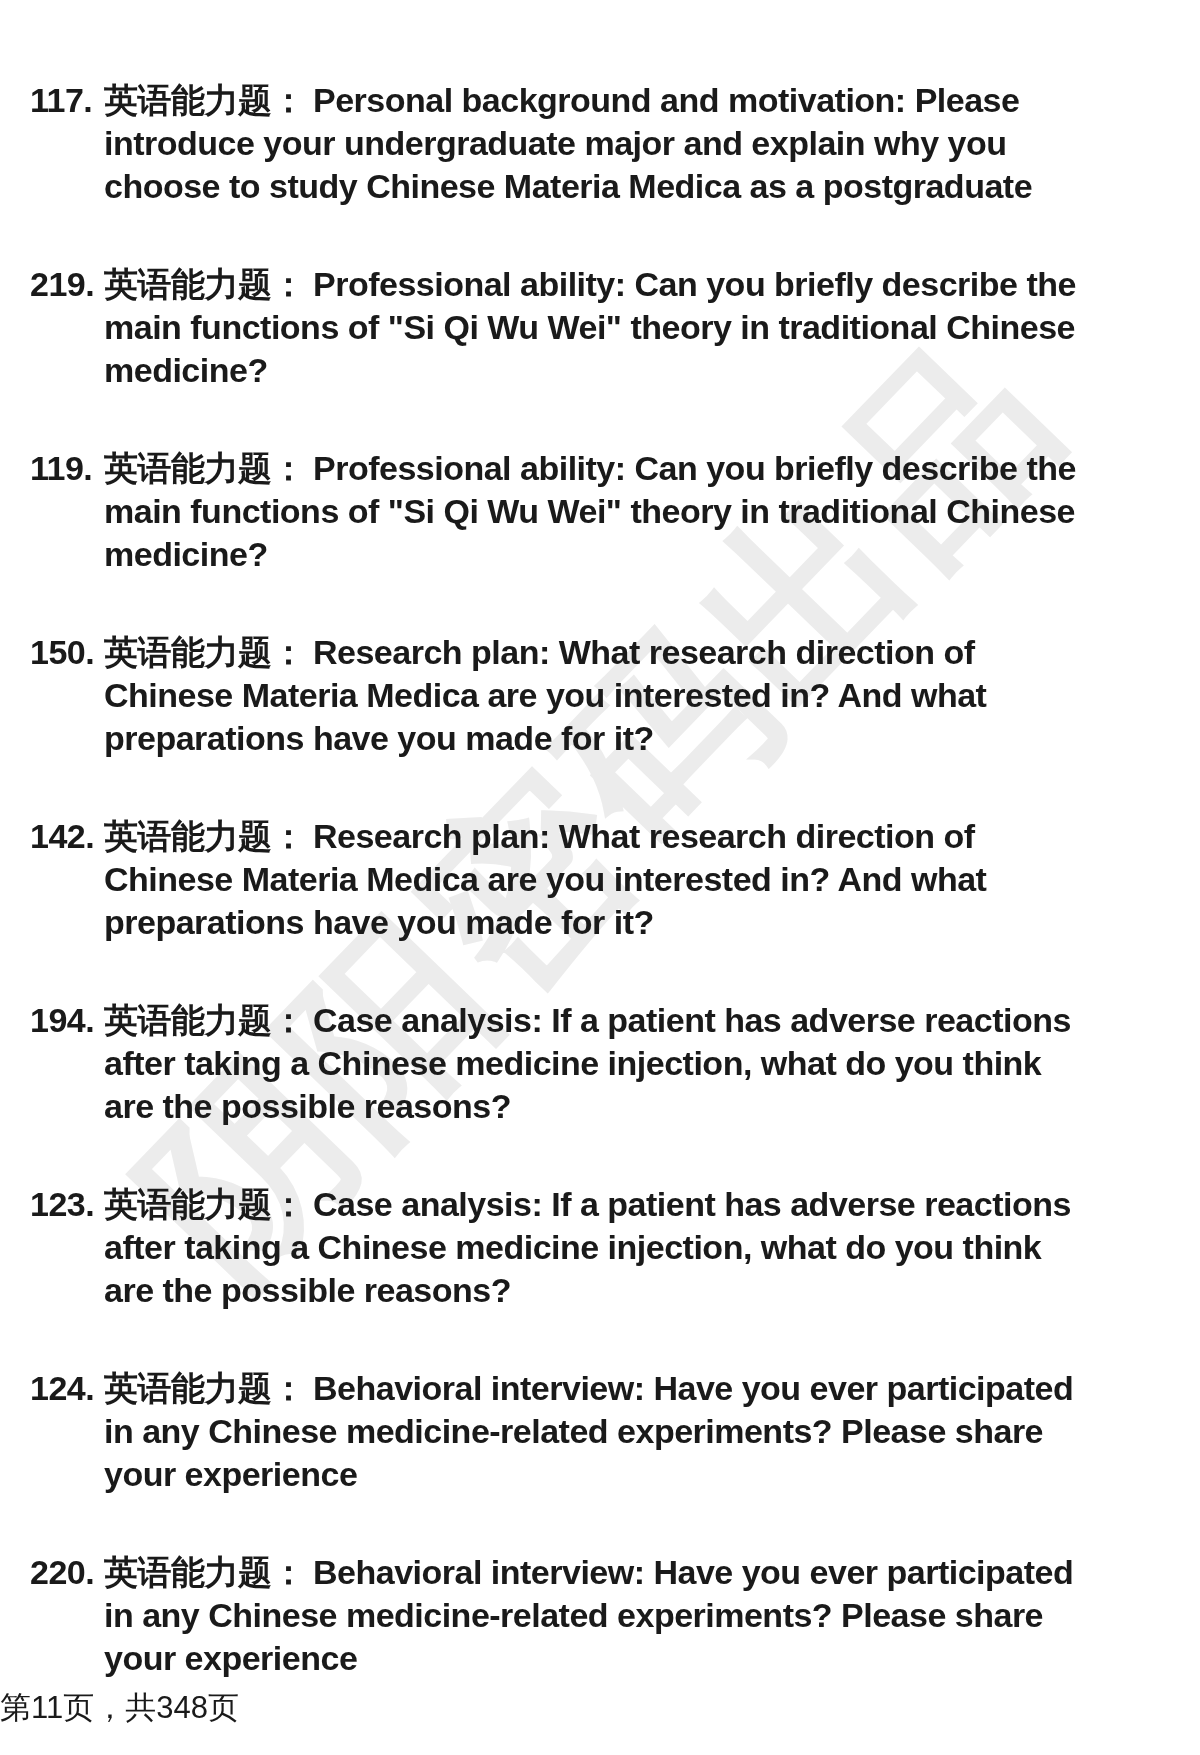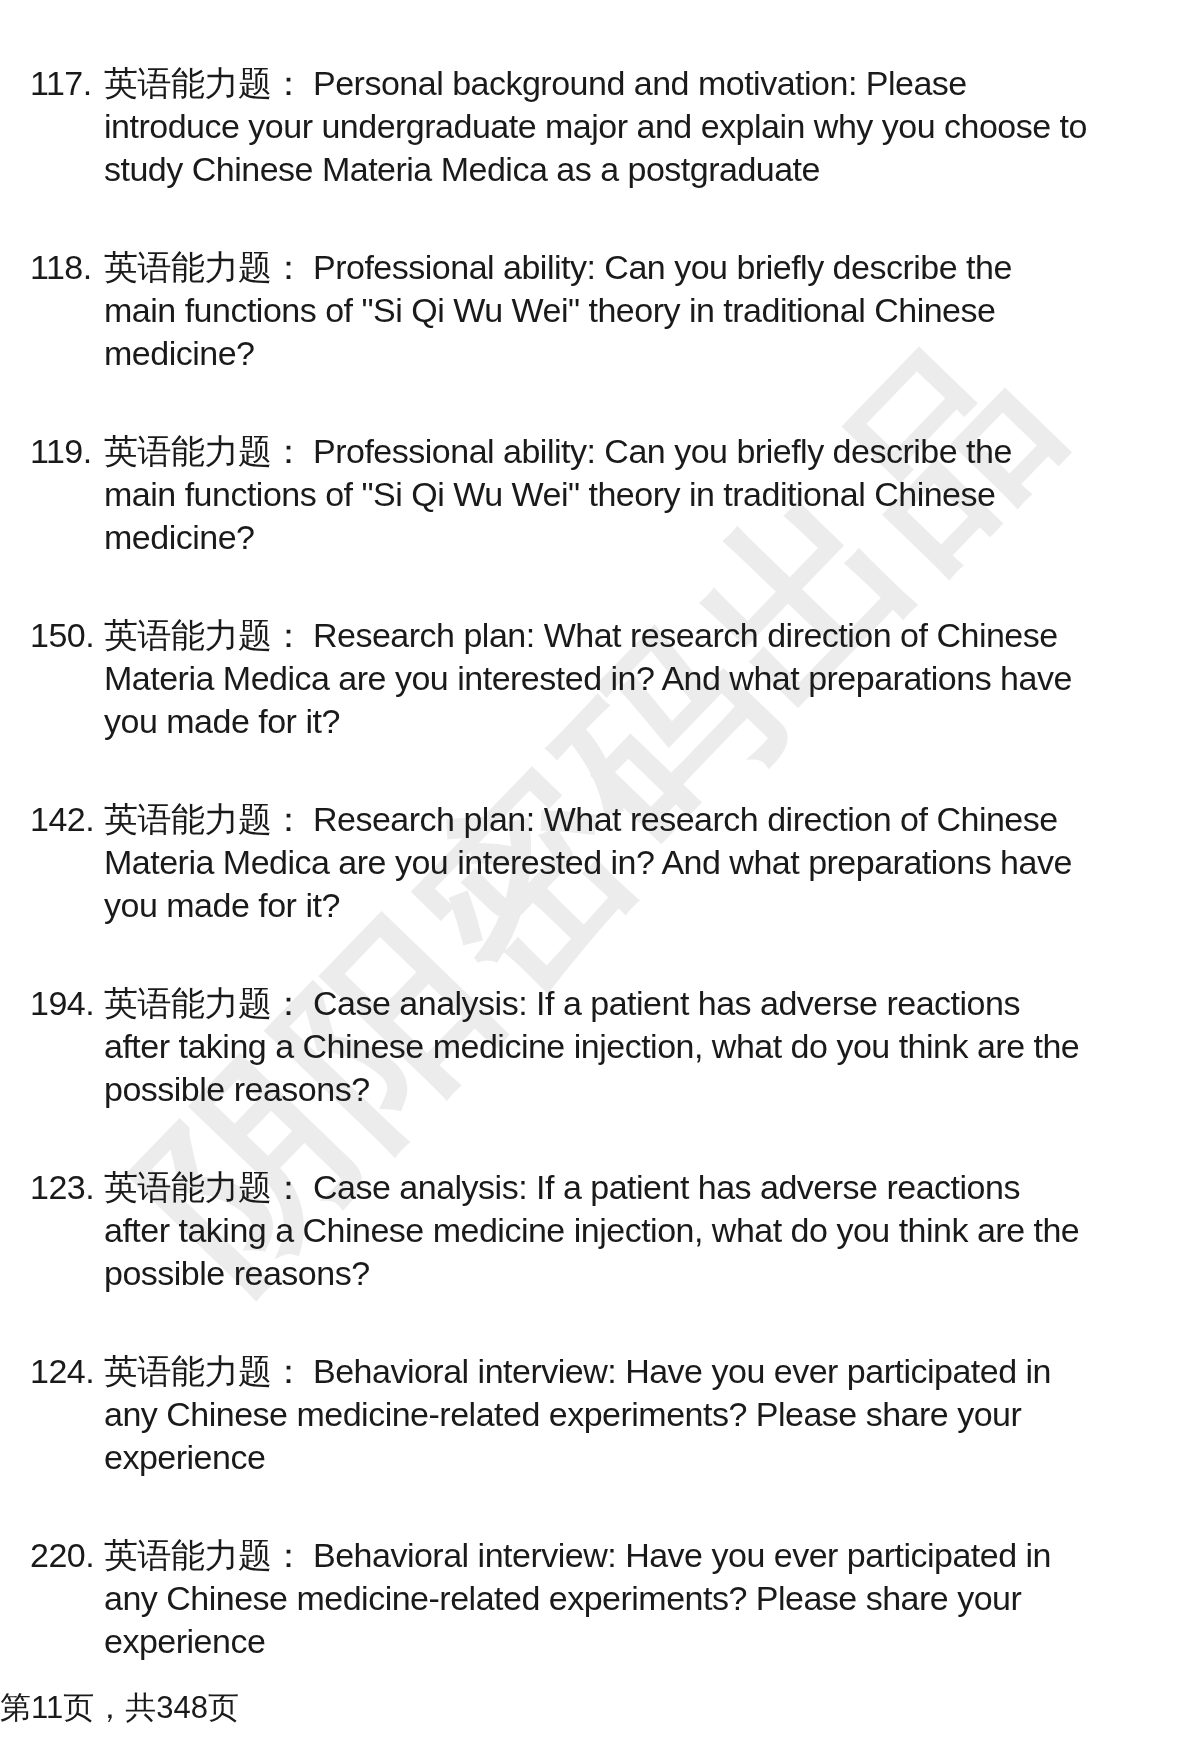--- a/index.html
+++ b/index.html
@@ -27,21 +27,22 @@
     font-weight: bold;
     letter-spacing: 0.03em;
     white-space: nowrap;
     color: #ececec;
     z-index: 0;
     user-select: none;
   }
   .content {
     position: relative;
     z-index: 1;
-    padding-top: 62px;
+    padding-top: 79px;
+    font-weight: bold;
   }
   .q-row {
     position: relative;
     margin: 0 0 55px 0;
     min-height: 43px;
   }
   .q-num {
     position: absolute;
     left: 30px;
     top: 0;
@@ -81,21 +82,21 @@
   <div class="watermark" style="color: rgb(236, 236, 236);">阴阳密码出品</div>
 
   <div class="content">
 
     <div class="q-row">
       <span class="q-num">117.</span>
       <p class="q-text"><span class="q-label">英语能力题：</span><span>Personal background and motivation: Please introduce your undergraduate major and explain why you choose to study Chinese Materia Medica as a postgraduate</span></p>
     </div>
 
     <div class="q-row">
-      <span class="q-num">118.</span>
+      <span class="q-num">219.</span>
       <p class="q-text"><span class="q-label">英语能力题：</span><span>Professional ability: Can you briefly describe the main functions of "Si Qi Wu Wei" theory in traditional Chinese medicine?</span></p>
     </div>
 
     <div class="q-row">
       <span class="q-num">119.</span>
       <p class="q-text"><span class="q-label">英语能力题：</span><span>Professional ability: Can you briefly describe the main functions of "Si Qi Wu Wei" theory in traditional Chinese medicine?</span></p>
     </div>
 
     <div class="q-row">
       <span class="q-num">150.</span>

